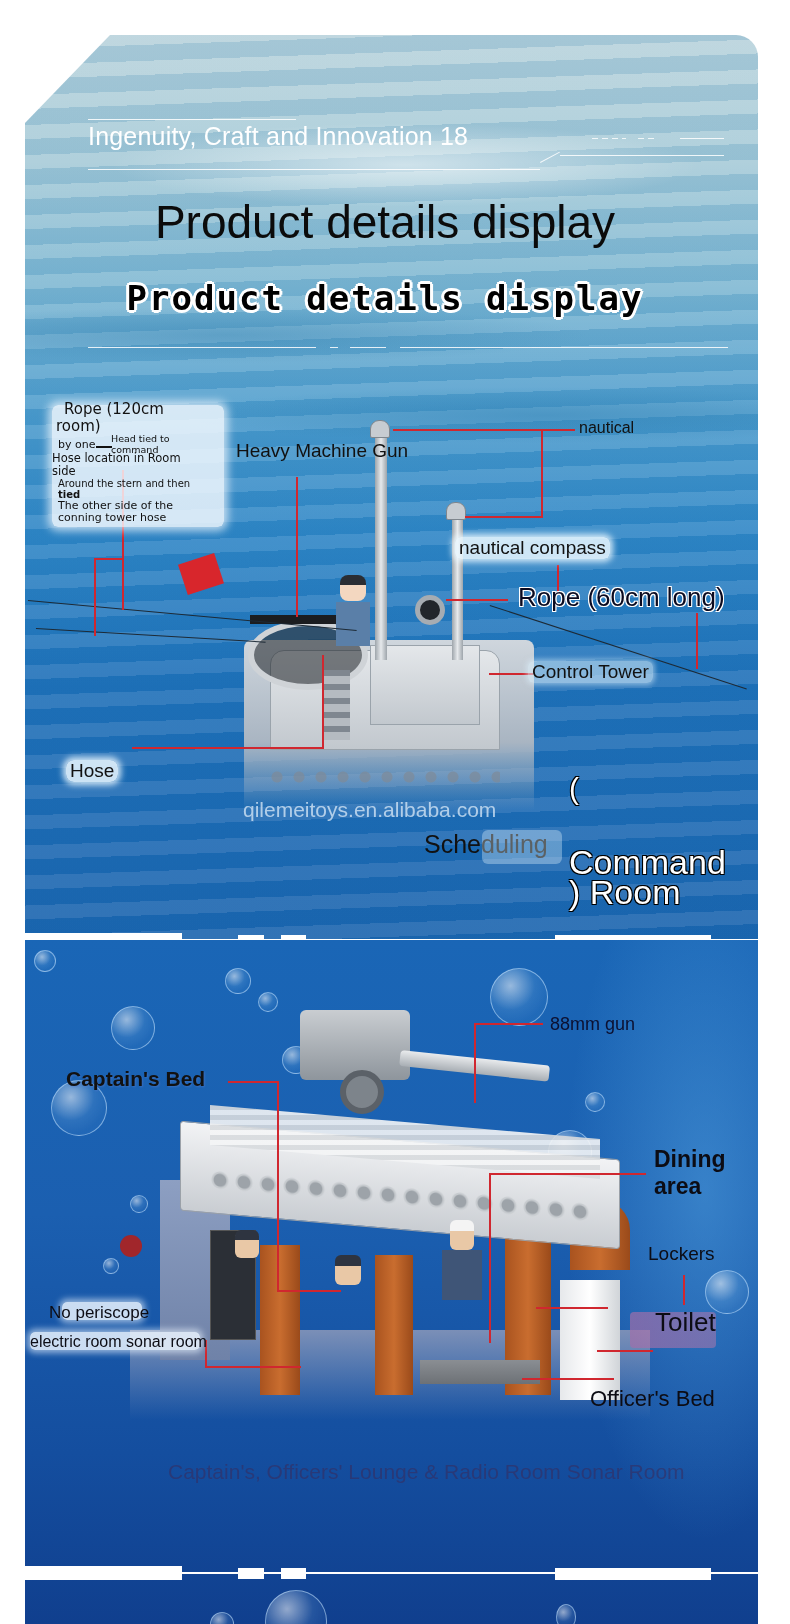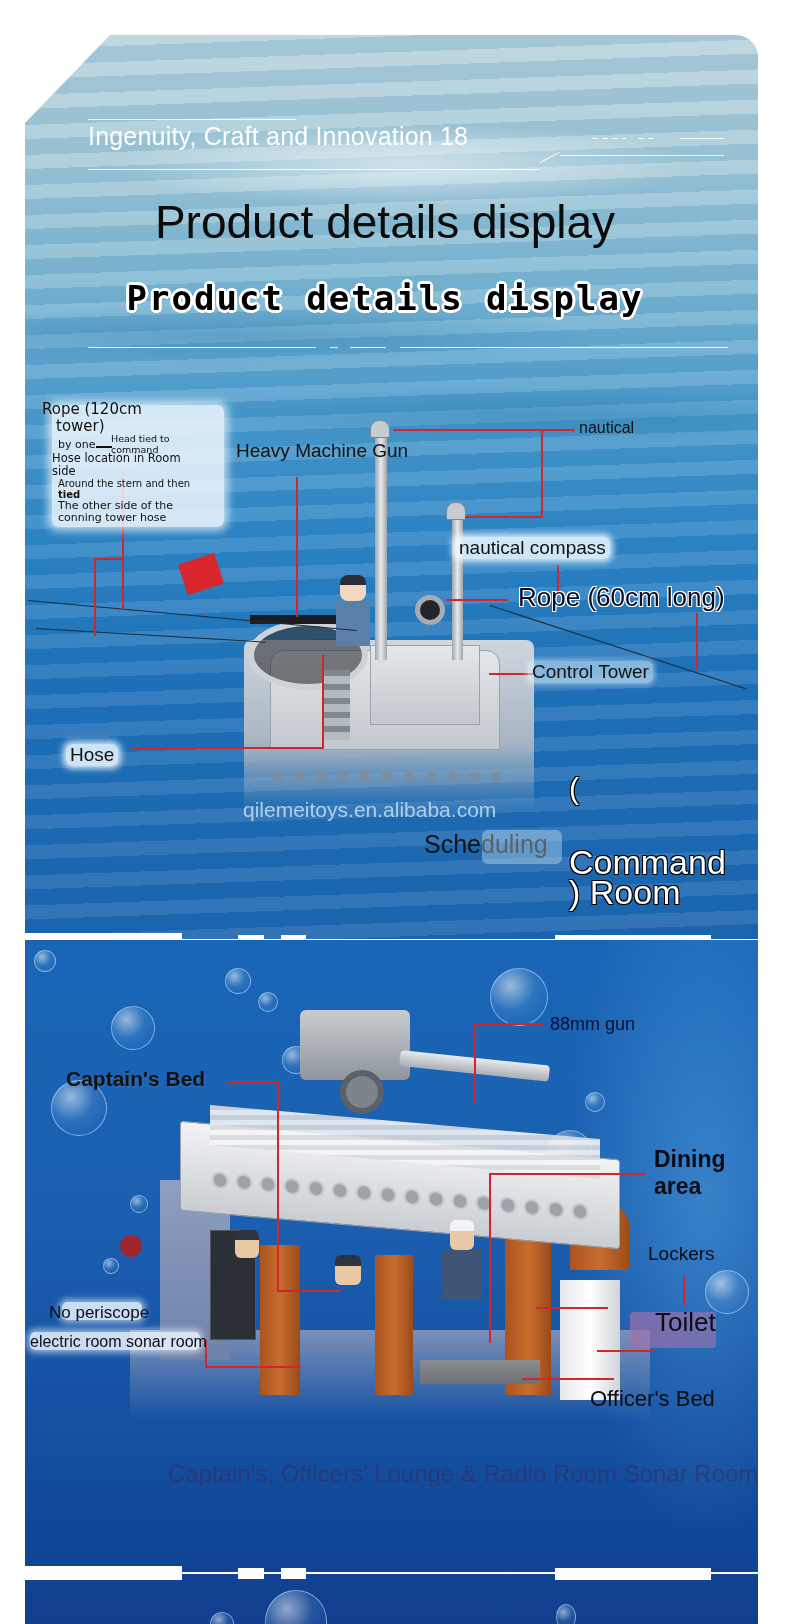--- a/index.html
+++ b/index.html
@@ -58,21 +58,21 @@
       linear-gradient(180deg, #1a66b6 0%, #1b5fb0 40%, #144e9f 75%, #103f8e 100%);
   }
   .bubble { position: absolute; border-radius: 50%; border: 1px solid rgba(200,230,255,0.55);
     background: radial-gradient(circle at 35% 30%, rgba(255,255,255,0.55), rgba(160,210,250,0.15) 45%, rgba(120,180,240,0.08) 70%); }
 
   .deck { position: absolute; background: linear-gradient(180deg, #f2f3f5, #c9cdd2); border: 1px solid #9ba1a8; }
   .brown { position: absolute; background: linear-gradient(90deg, #a9531f, #c96d2f, #9a4a1a); }
   .slate { position: absolute; background: linear-gradient(180deg, #8d9fc2, #6f82a8); }
 
   .lbl2 { position: absolute; color: #0c0c14; font-family: "Liberation Sans", sans-serif; white-space: nowrap; }
-  .caption-faint { position: absolute; left: 168px; top: 1460px; font-size: 24px; color: #3a2a5a; opacity: 0.55; font-family: "Liberation Sans", sans-serif; }
+  .caption-faint { position: absolute; left: 168px; top: 1460px; font-size: 21px; color: #3a2a5a; opacity: 0.55; font-family: "Liberation Sans", sans-serif; }
 </style>
 </head>
 <body>
 
 <div class="sec1"></div>
 
 <div class="rule" style="left:88px; top:119px; width:208px;"></div>
 <div class="rule" style="left:88px; top:169px; width:452px;"></div>
 <div class="rule" style="left:560px; top:155px; width:164px;"></div>
 <div class="rule" style="left:540px; top:162px; width:22px; transform: rotate(-28deg); transform-origin:0 0;"></div>
@@ -130,39 +130,39 @@
 <div class="red" style="left:446px; top:599px; width:62px; height:2px;"></div>
 <div class="red" style="left:696px; top:613px; width:2px; height:56px;"></div>
 <div class="red" style="left:489px; top:673px; width:44px; height:2px;"></div>
 <div class="red" style="left:132px; top:747px; width:192px; height:2px;"></div>
 <div class="red" style="left:322px; top:655px; width:2px; height:94px;"></div>
 <div class="red" style="left:94px; top:558px; width:2px; height:78px;"></div>
 <div class="red" style="left:94px; top:558px; width:30px; height:2px;"></div>
 <div class="red" style="left:122px; top:470px; width:2px; height:140px;"></div>
 
 <div class="note-box"></div>
-<div class="note" style="left:42px; top:402px; font-size:15px;">Rope (120cm</div>
-<div class="note" style="left:56px; top:419px; font-size:15px;">tower)</div>
+<div class="note" style="left:64px; top:402px; font-size:15px;">Rope (120cm</div>
+<div class="note" style="left:56px; top:419px; font-size:15px;">room)</div>
 <div class="note" style="left:58px; top:439px; font-size:11px;">by one</div>
 <div class="abs" style="left:96px; top:446px; width:16px; height:2px; background:#111;"></div>
 <div class="note" style="left:111px; top:434px; font-size:9.5px;">Head tied to</div>
 <div class="note" style="left:111px; top:445px; font-size:9.5px;">command</div>
 <div class="note" style="left:52px; top:452px; font-size:11.5px;">Hose location in Room</div>
 <div class="note" style="left:52px; top:465px; font-size:11.5px;">side</div>
 <div class="note" style="left:58px; top:479px; font-size:10px;">Around the stern and then</div>
 <div class="note" style="left:58px; top:490px; font-size:10px;font-weight:bold;">tied</div>
 <div class="note" style="left:58px; top:500px; font-size:11px;">The other side of the</div>
 <div class="note" style="left:58px; top:512px; font-size:11px;">conning tower hose</div>
 
 <div class="lbl" style="left:236px; top:440px; font-size:19px;">Heavy Machine Gun</div>
 <div class="lbl" style="left:579px; top:419px; font-size:16px;">nautical</div>
 <div class="lbl glow" style="left:455px; top:537px; font-size:19px;">nautical compass</div>
 <div class="lbl outline" style="left:508px; top:582px; font-size:26px;">Rope (60cm long)</div>
 <div class="lbl glow" style="left:528px; top:661px; font-size:19px; background: rgba(220,240,252,0.55); box-shadow:0 0 5px 2px rgba(220,240,252,0.5);">Control Tower</div>
-<div class="lbl glow" style="left:66px; top:744px; font-size:19px;">Hose</div>
+<div class="lbl glow" style="left:66px; top:760px; font-size:19px;border-radius:8px;">Hose</div>
 
 <div class="watermark">qilemeitoys.en.alibaba.com</div>
 
 <div class="lbl" style="left:424px; top:830px; font-size:25px;">Scheduling</div>
 <div class="abs" style="left:482px; top:830px; width:80px; height:34px; background: rgba(230,245,255,0.35); border-radius: 6px;"></div>
 <div class="lbl outline-dark" style="left:569px; top:772px; font-size:30px;">(</div>
 <div class="lbl outline-dark" style="left:569px; top:843px; font-size:34px;">Command</div>
 <div class="lbl outline-dark" style="left:569px; top:873px; font-size:34px;">) Room</div>
 
 <div class="divider" style="top:933px;">

